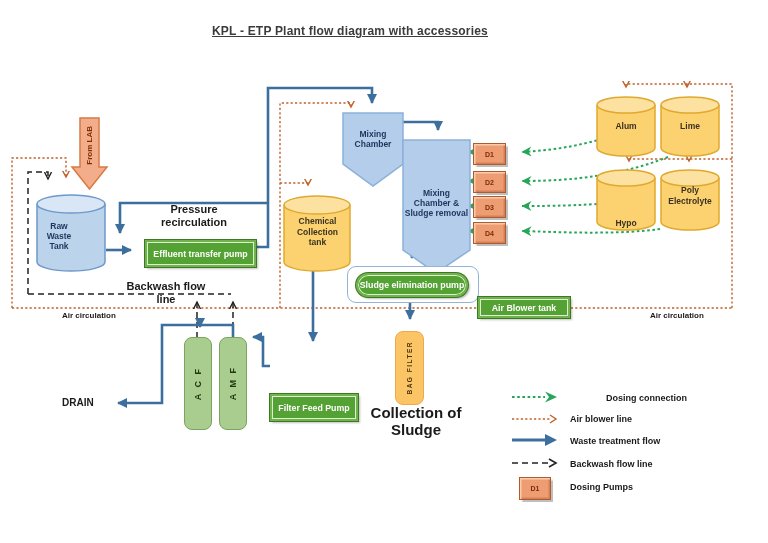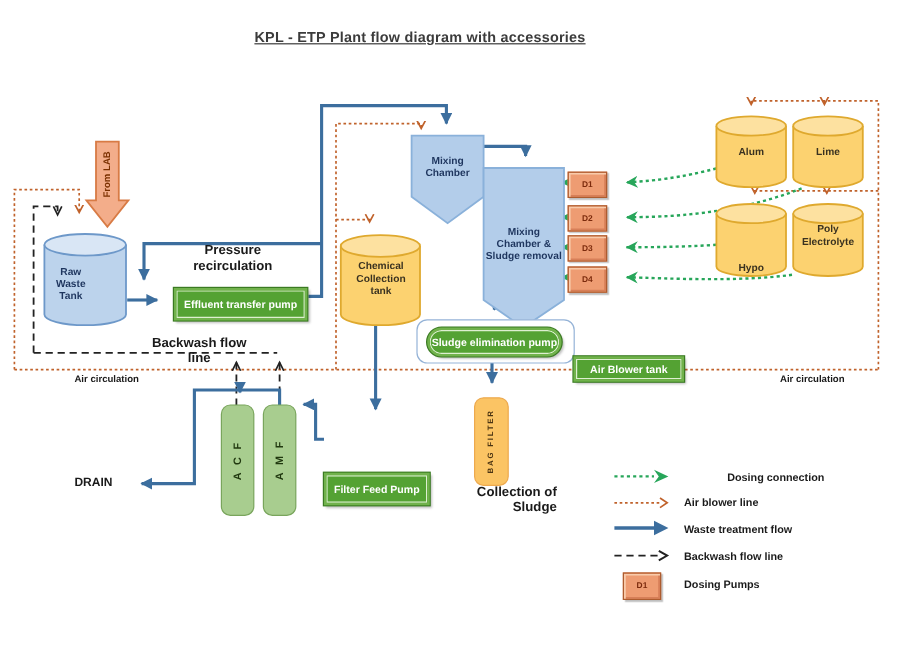--- a/index.html
+++ b/index.html
@@ -152,21 +152,21 @@
 
   <div class="abs sludge-wrap" style="left:347px;top:266px;width:130px;height:35px;"></div>
   <div class="abs pump" style="left:356px;top:273px;width:108px;height:20px;border-radius:12px;">Sludge elimination pump</div>
 
   <div class="abs pump" style="left:478px;top:297px;width:88px;height:17px;">Air Blower tank</div>
 
   <div class="abs vtank" style="left:395px;top:331px;width:27px;height:72px;background:#fbc464;border:1px solid #eda94e;">
     <span class="vtext" style="font-size:6.5px;color:#4a3312;letter-spacing:1.5px;">BAG FILTER</span>
   </div>
 
-  <div class="abs lbl" style="left:368px;top:404px;width:96px;text-align:right;font-size:11px;">Collection of Sludge</div>
+  <div class="abs lbl" style="left:368px;top:404px;width:96px;text-align:center;font-size:15px;">Collection of Sludge</div>
 
   <div class="abs vtank" style="left:184px;top:337px;width:26px;height:91px;background:#a8cd8f;border:1.5px solid #79a55c;">
     <span class="vtext" style="font-size:9px;color:#20380f;letter-spacing:2px;">A C F</span>
   </div>
   <div class="abs vtank" style="left:219px;top:337px;width:26px;height:91px;background:#a8cd8f;border:1.5px solid #79a55c;">
     <span class="vtext" style="font-size:9px;color:#20380f;letter-spacing:2px;">A M F</span>
   </div>
 
   <div class="abs pump" style="left:270px;top:353px;width:84px;height:23px;margin-top:41px;">Filter Feed Pump</div>
 

